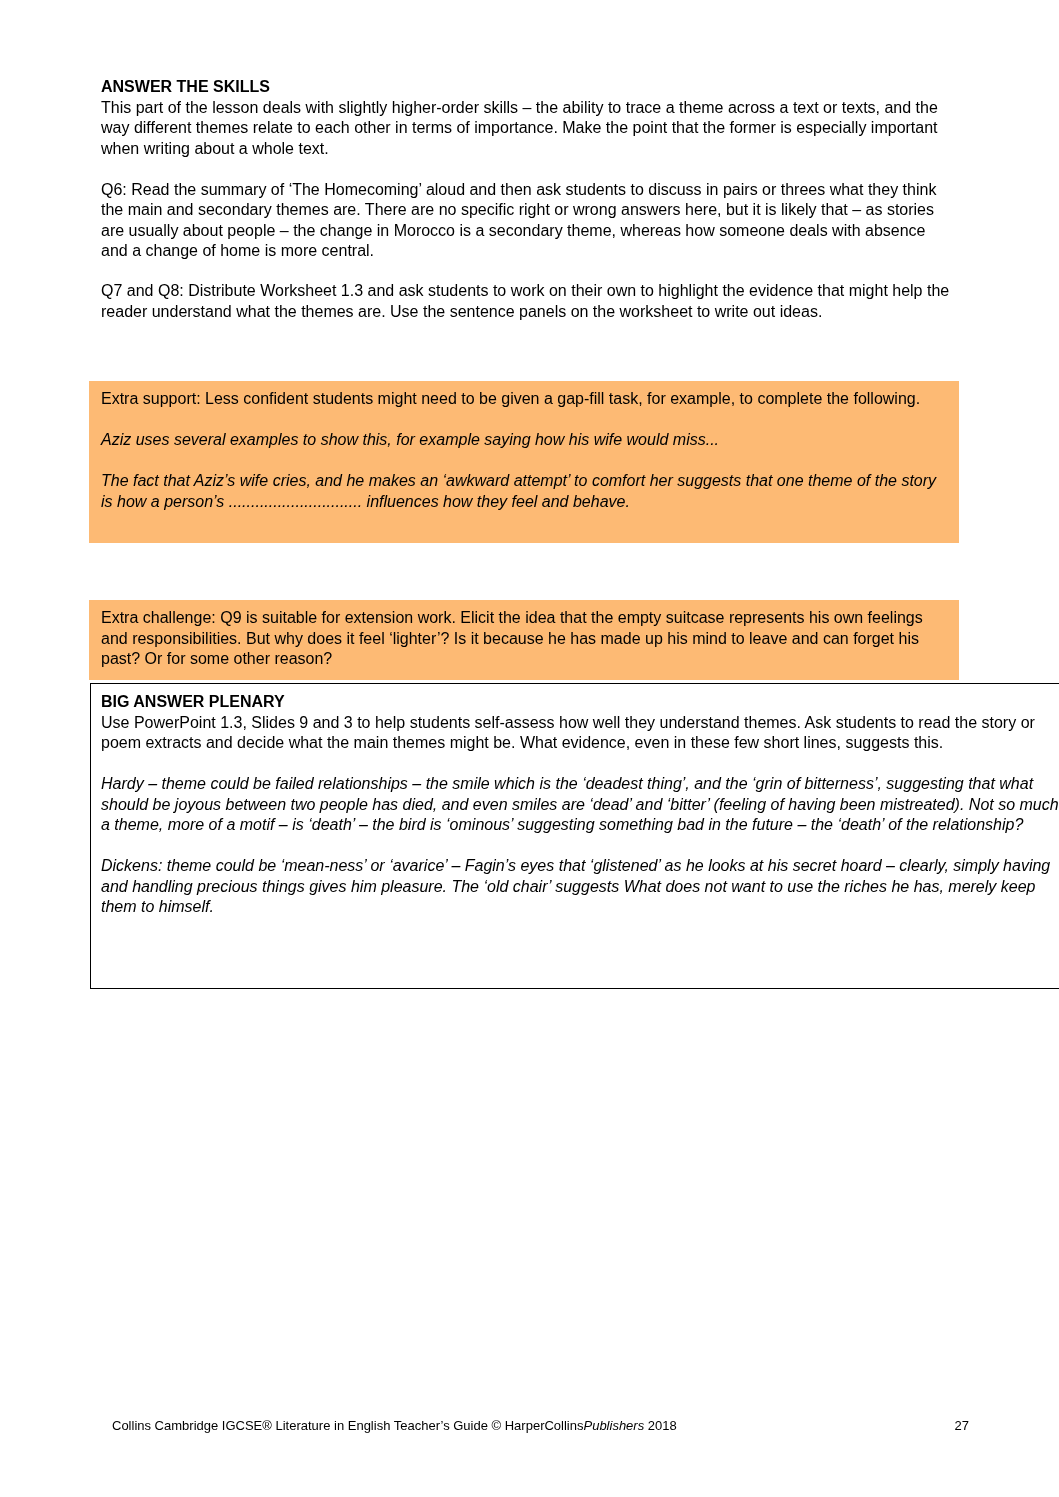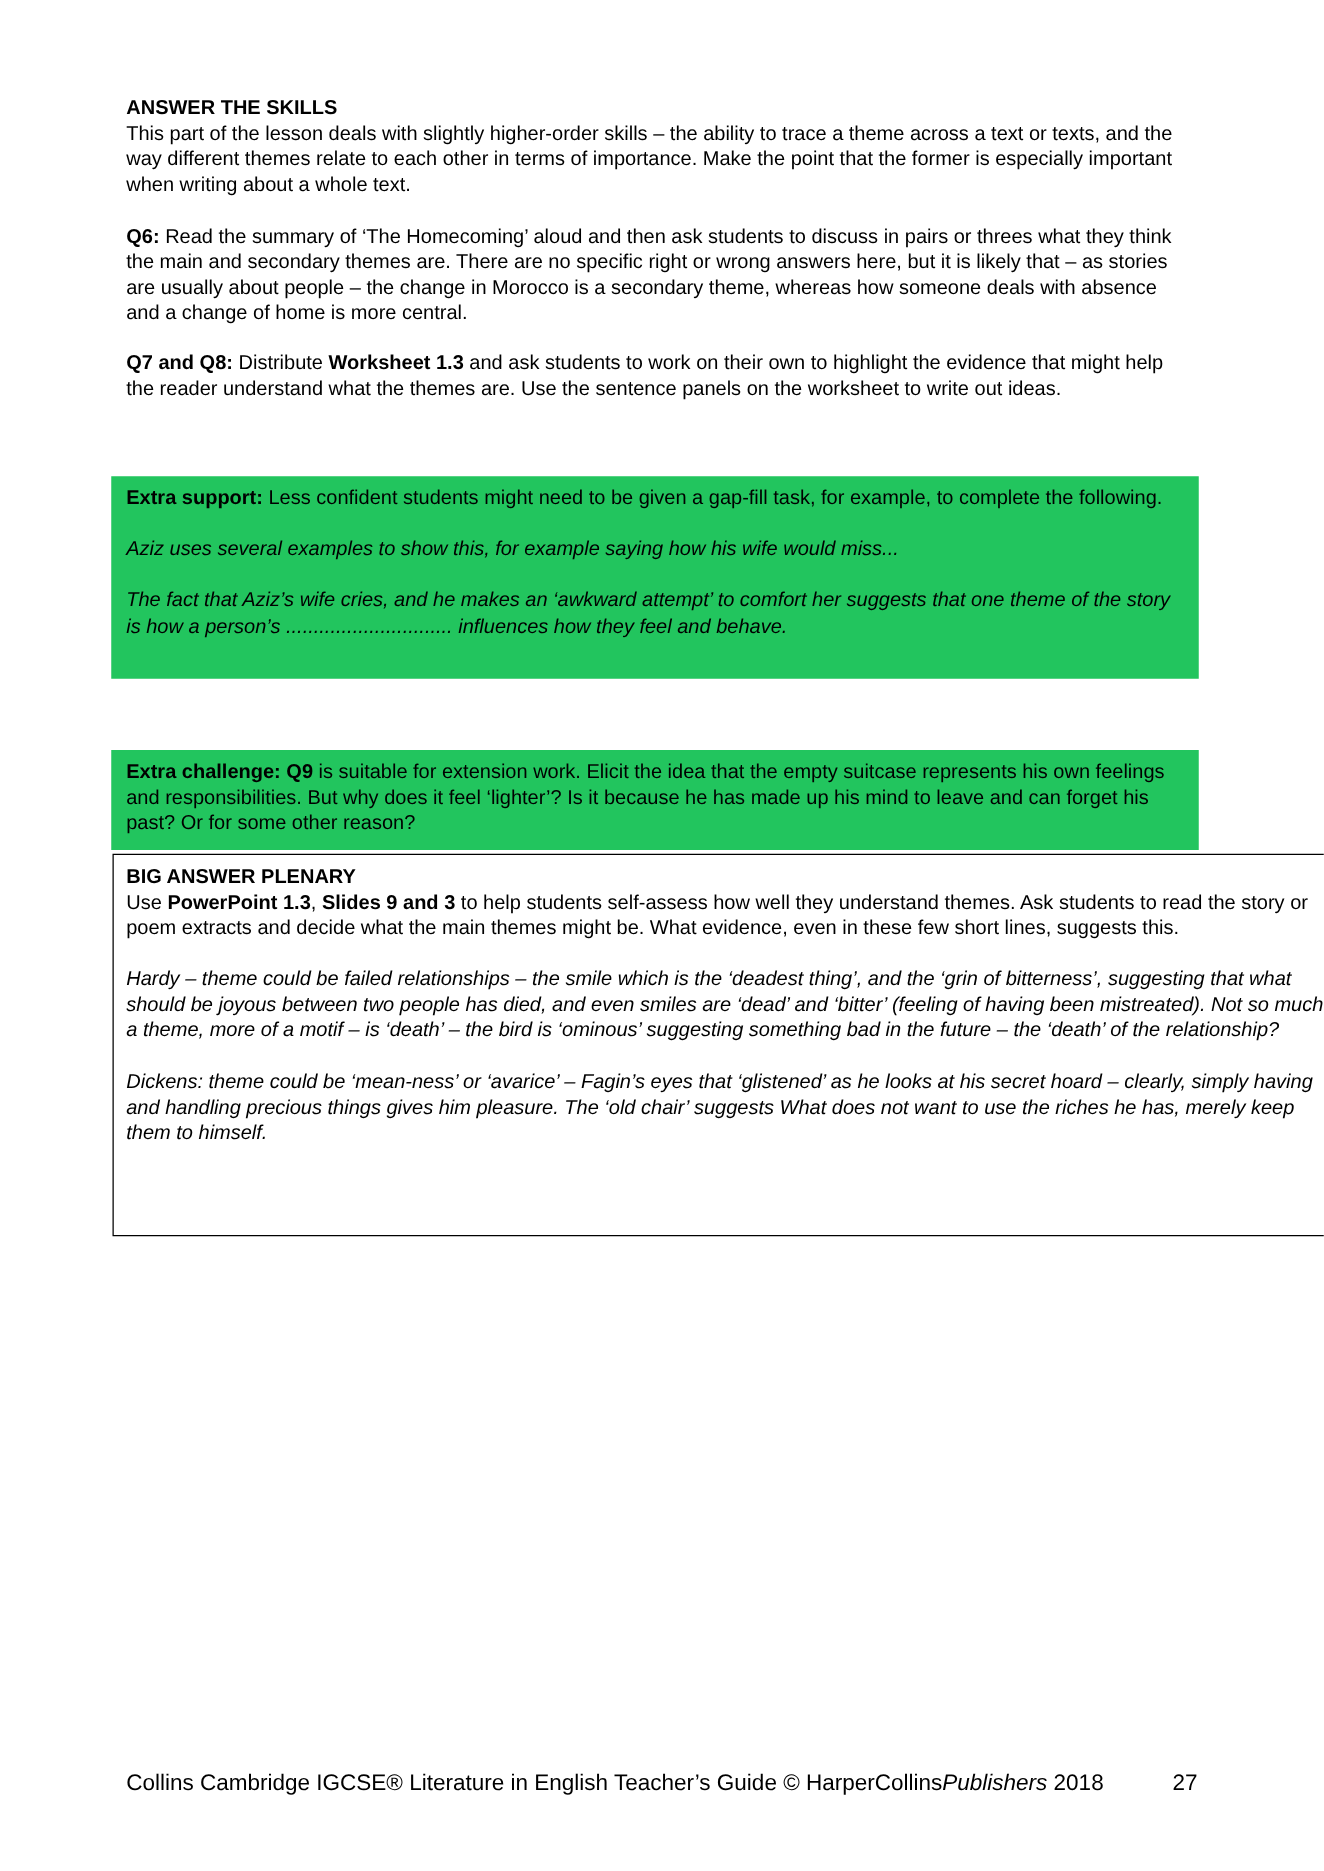--- a/index.html
+++ b/index.html
@@ -4,33 +4,33 @@
 <style>
   html, body { margin: 0; padding: 0; background: #ffffff; }
   body {
     width: 1059px; height: 1497px; position: relative; overflow: hidden;
     font-family: "Liberation Sans", sans-serif; color: #000; font-size: 16px; line-height: 20.5px;
   }
   .page { position: absolute; left: 0; top: 0; width: 1059px; height: 1497px; }
   .block { position: absolute; left: 101px; width: 852px; }
   p { margin: 0; }
   .h { font-weight: bold; }
-  b { font-weight: bold; text-align: right; }
+  b { font-weight: normal; text-align: right; }
   i, .it { font-style: italic; }
   .gray {
-    position: absolute; left: 89px; width: 870px; background: #22c55e;
+    position: absolute; left: 89px; width: 870px; background: #fdba74;
     box-sizing: border-box; padding: 8px 12px 8px 12px;
   }
   .gray p + p { margin-top: 20.5px; }
   .boxed {
     position: absolute; left: 90px; width: 984px; border: 1.5px solid #000;
     box-sizing: border-box; padding: 8px 10px 10px 10px;
   }
   .gap { height: 20.5px; }
-  .footer { position: absolute; top: 1416px; left: 101px; width: 857px; font-size: 18px; }
+  .footer { position: absolute; top: 1416px; left: 112px; width: 857px; font-size: 13px; }
   .footer .pg { position: absolute; right: 0; top: 0; }
 </style>
 </head>
 <body>
 
 <div class="page">
 
   <div class="block" style="top:77px;">
     <p class="h">ANSWER THE SKILLS</p>
     <p>This part of the lesson deals with slightly higher-order skills – the ability to trace a theme across a text or texts, and the way different themes relate to each other in terms of importance. Make the point that the former is especially important when writing about a whole text.</p>

